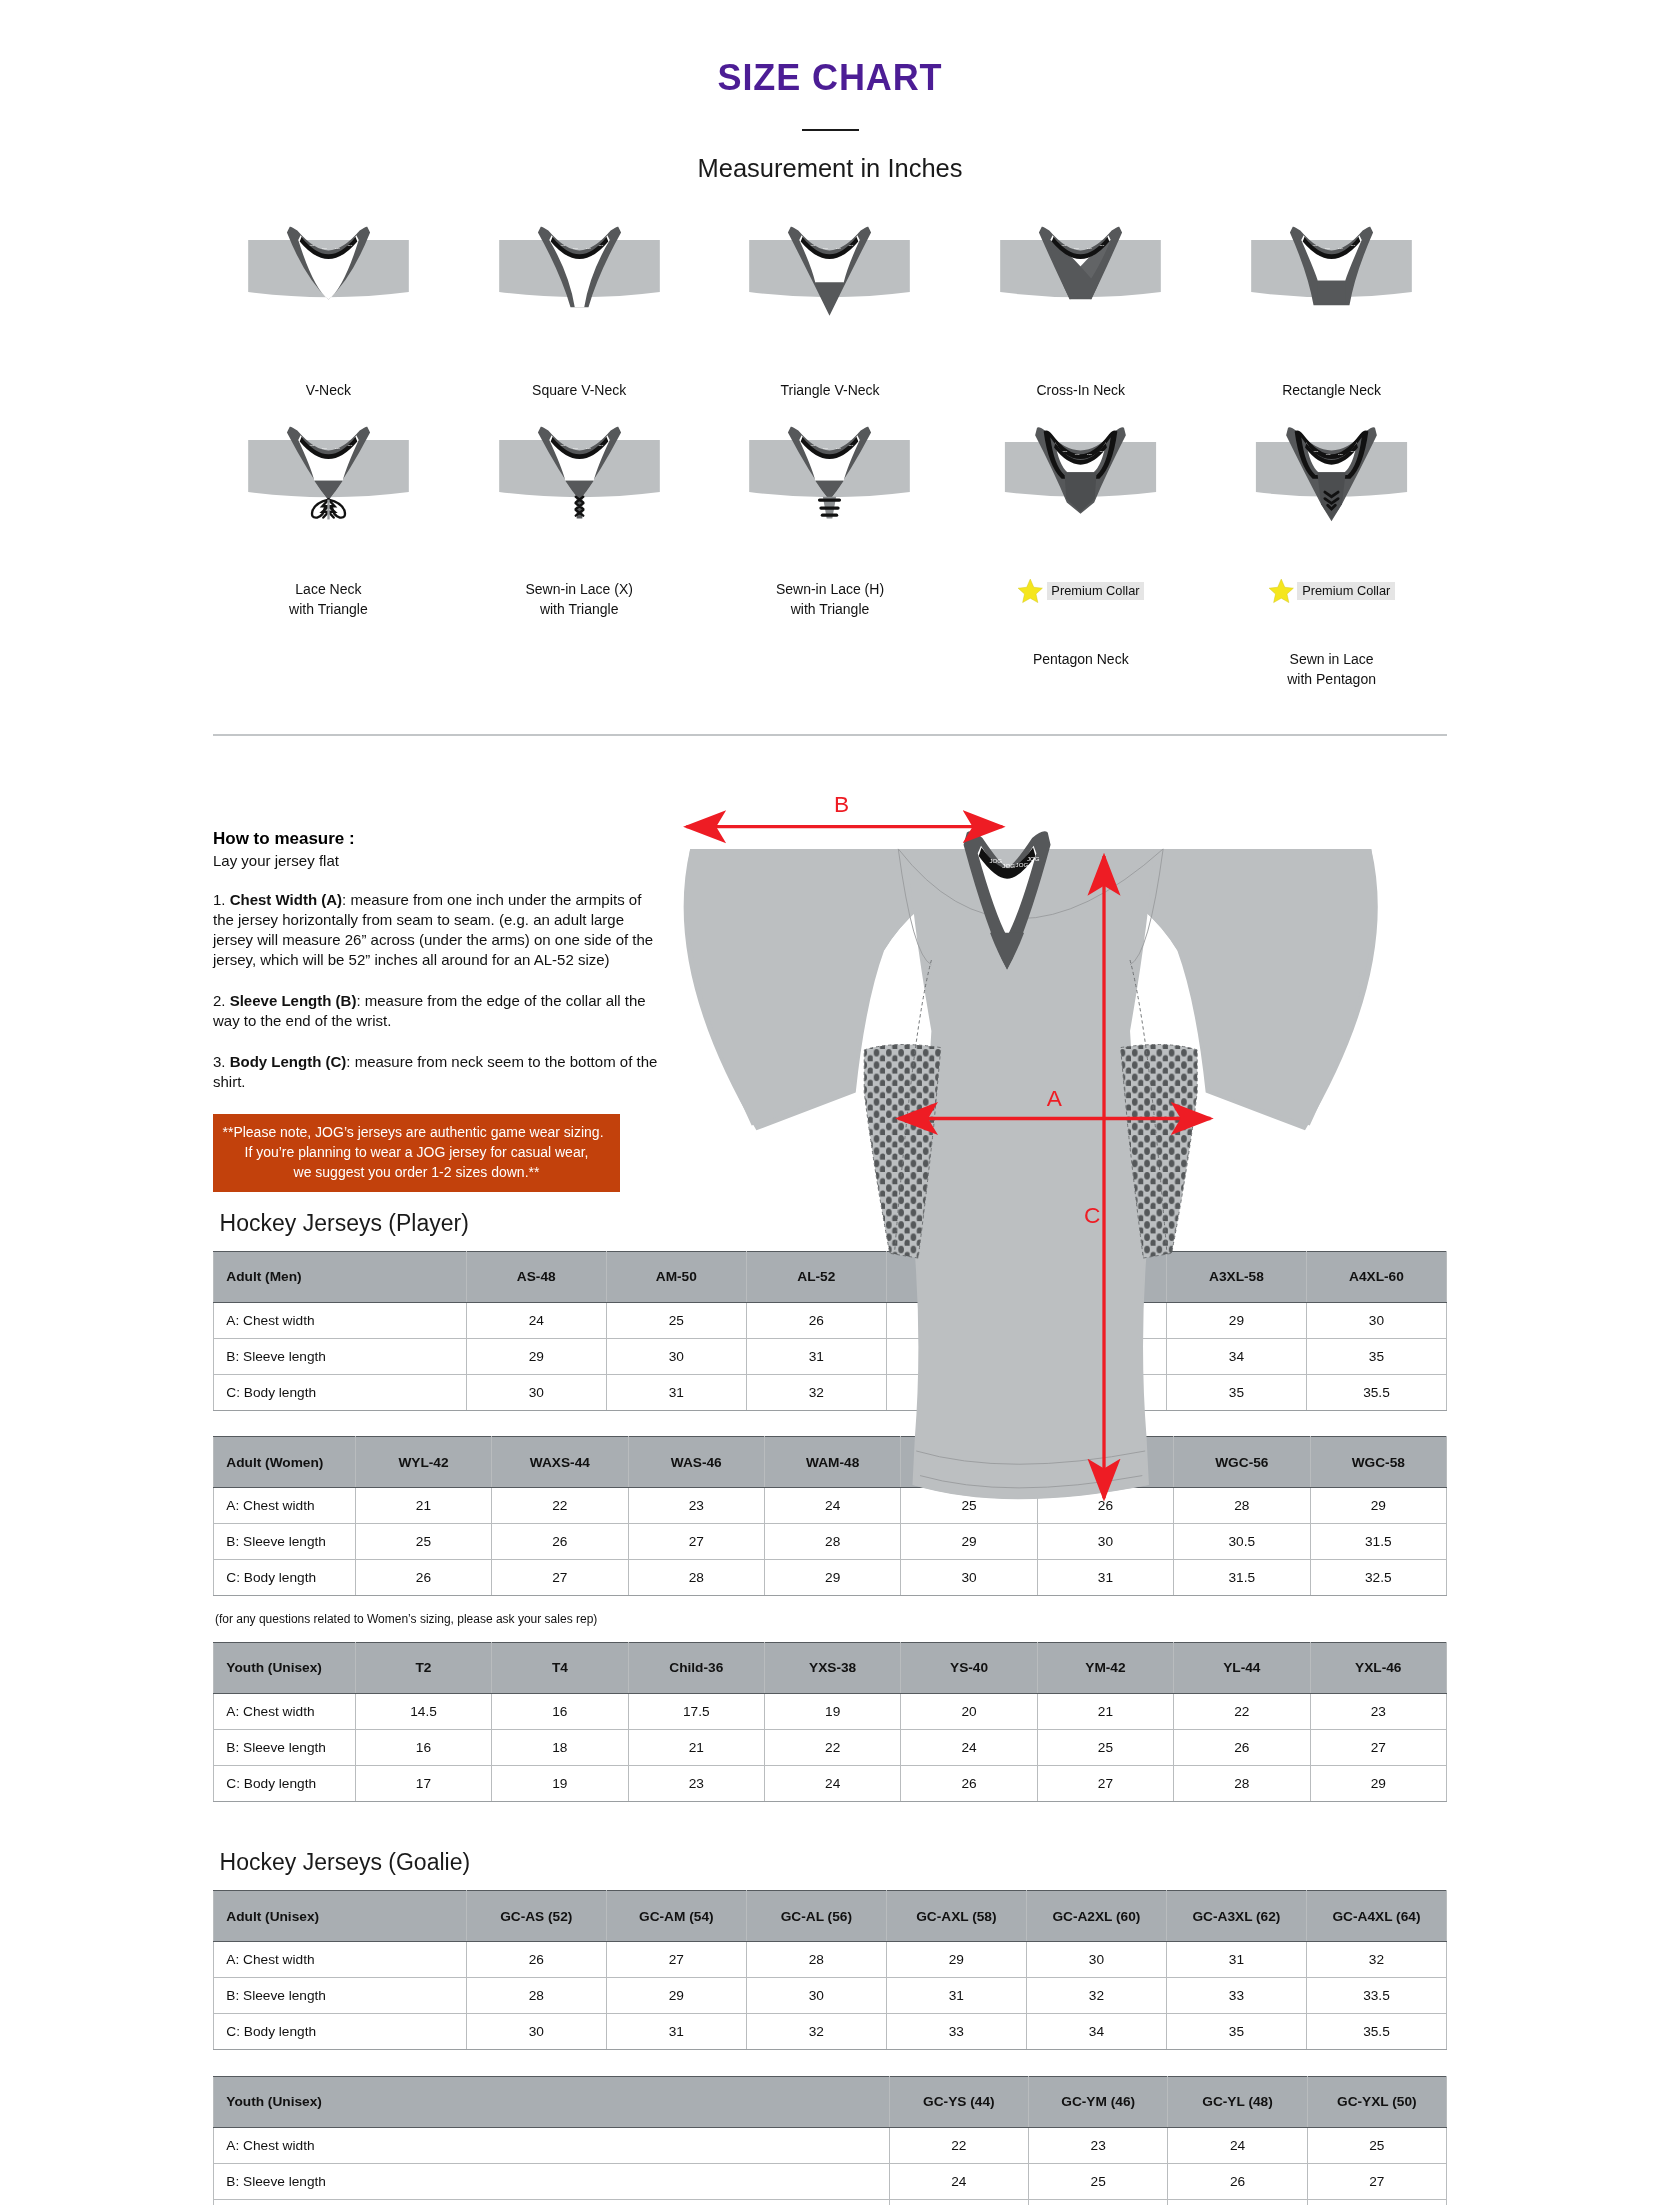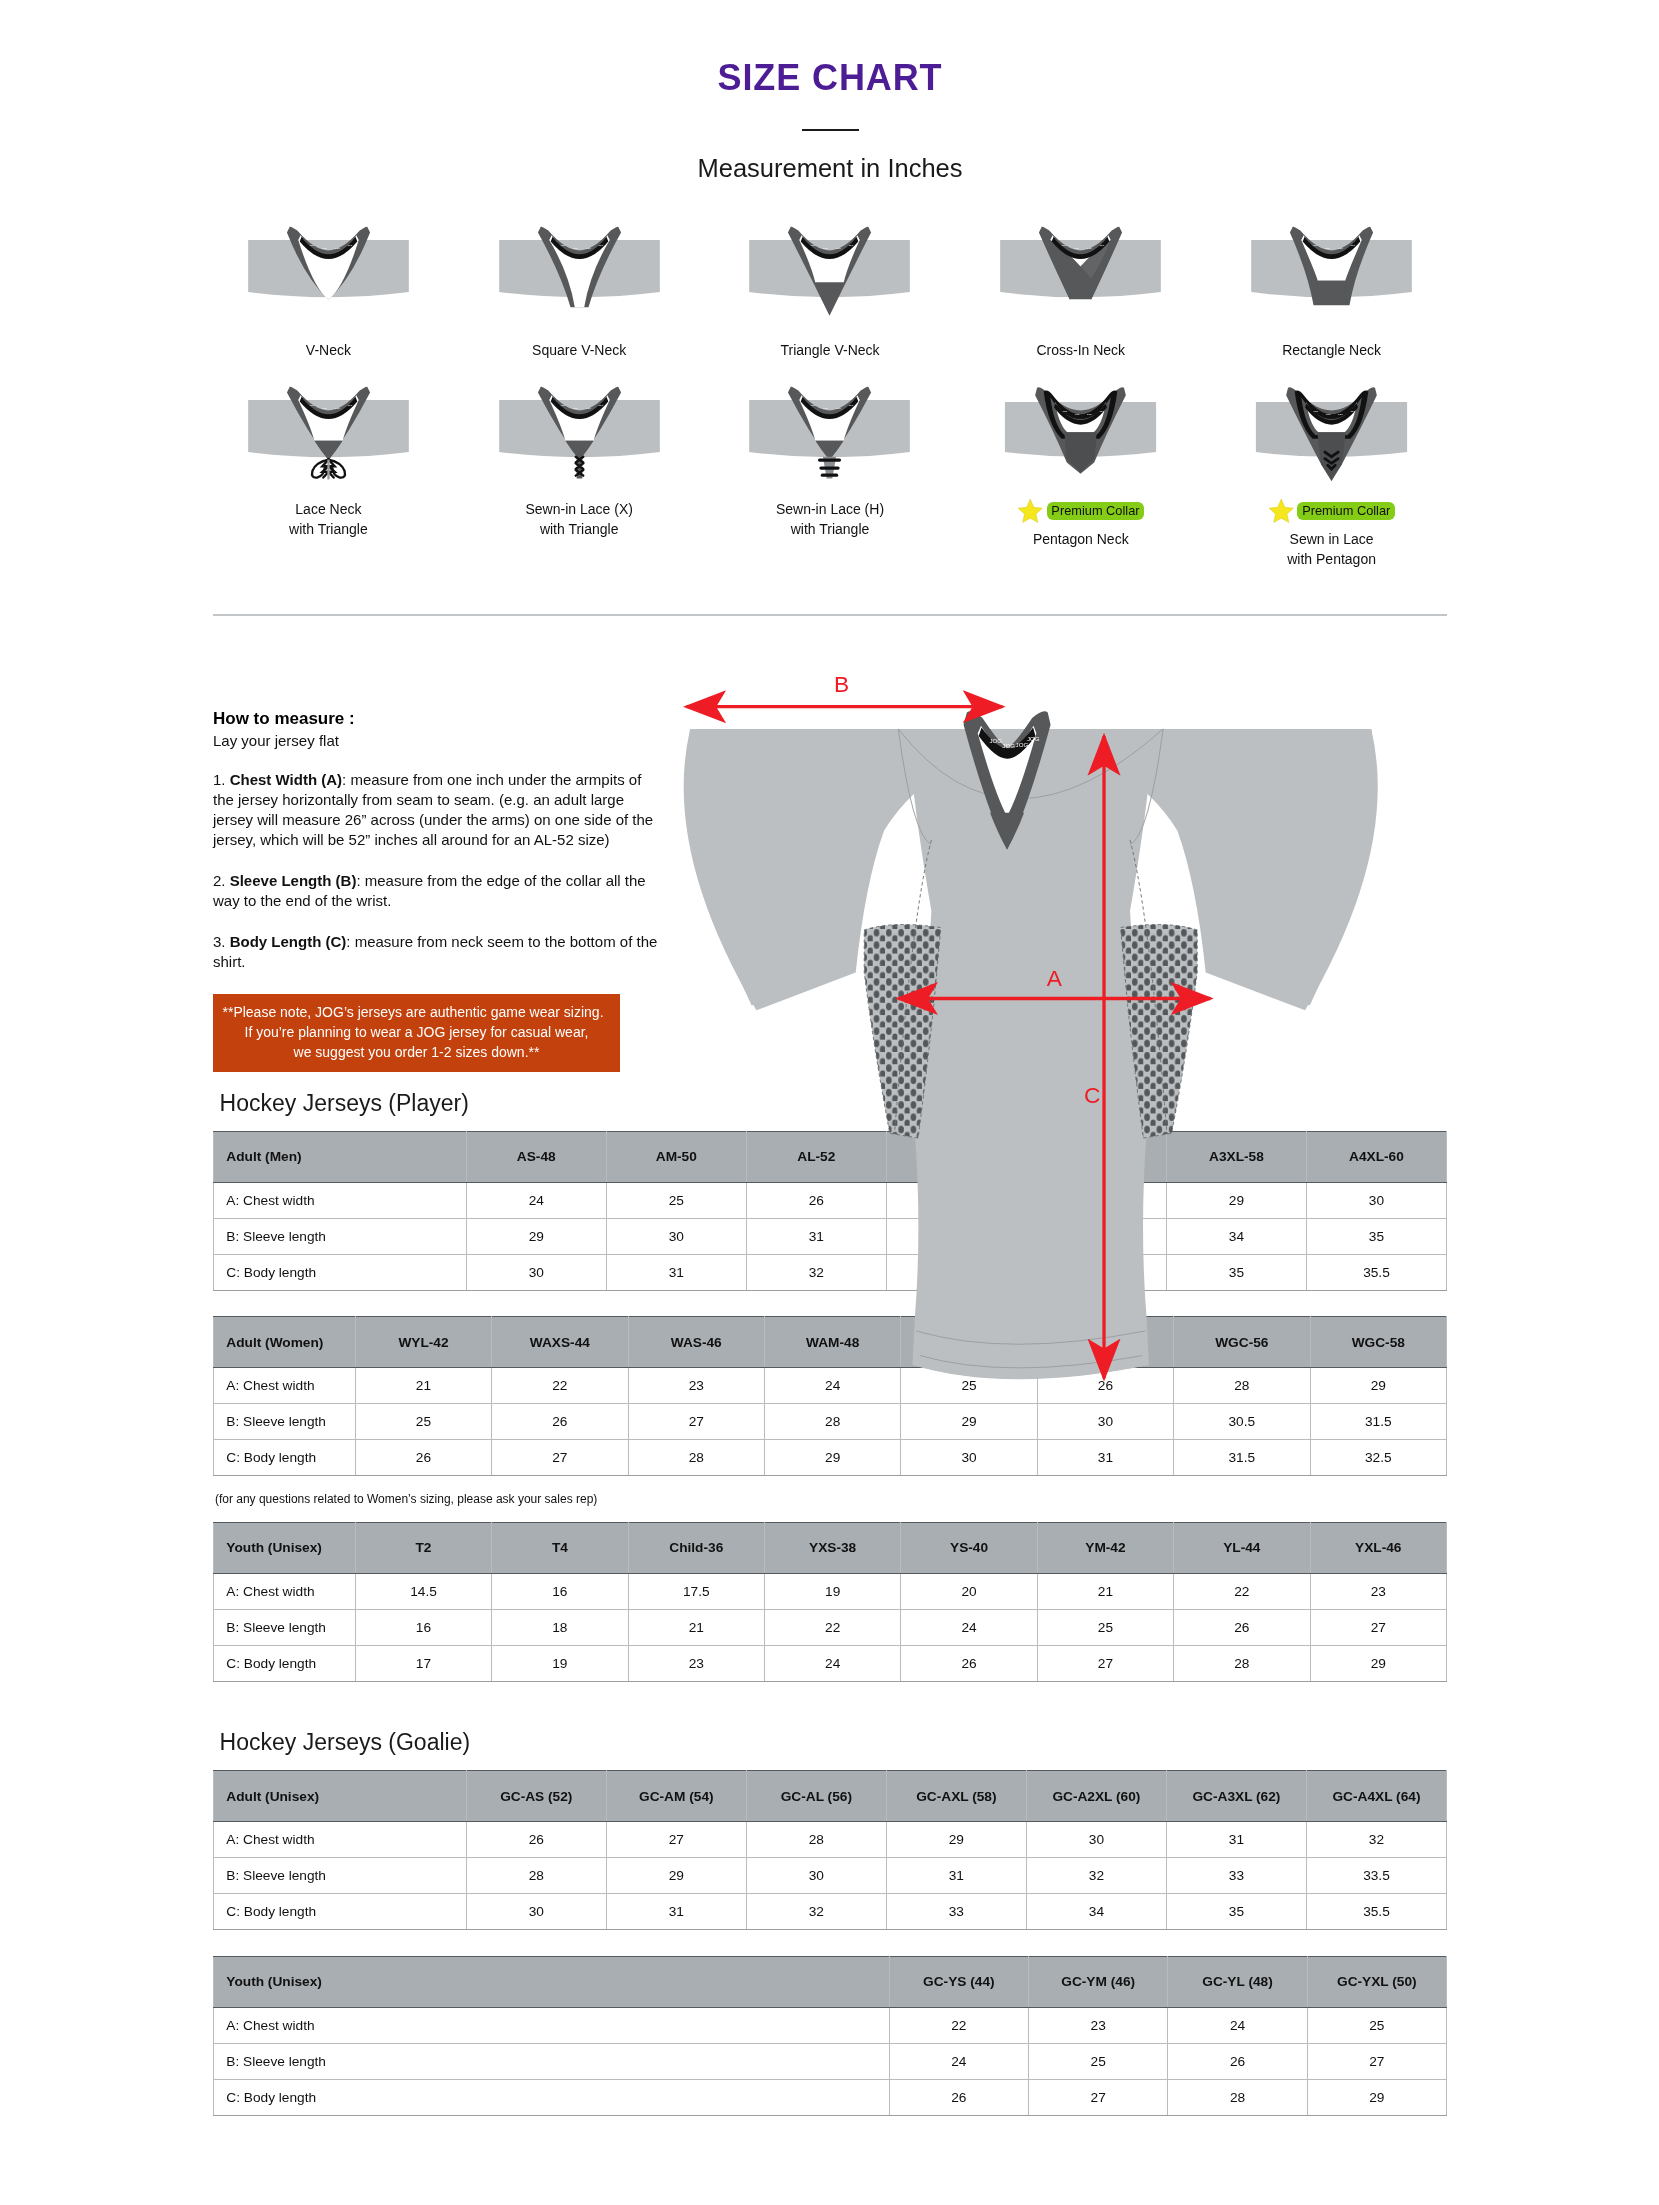--- a/index.html
+++ b/index.html
@@ -33,43 +33,43 @@
   }
 
   
   .neck-gallery { margin-top: 38px; padding: 0 203px; }
   .neck-row { display: flex; }
   .neck-cell {
     flex: 1 1 0;
     display: flex;
     flex-direction: column;
     align-items: center;
+    gap: 40px;
   }
   .neck-art { width: 189px; height: 109px; position: relative; }
   .neck-art svg { width: 100%; height: 100%; display: block; overflow: visible; }
   .neck-label {
     margin-top: 10.4px;
     font-size: 14px;
     line-height: 1.42;
     text-align: center;
     color: #111;
     white-space: pre-line;
   }
   .premium-wrap {
     display: flex; align-items: center; justify-content: center;
     gap: 2.8px; margin-top: 8.5px;
   }
   .star-icon { width: 26.5px; height: 26.5px; display: block; flex: 0 0 auto; }
   .premium-tag {
-    background: #84cc16;
+    background: #e5e5e5;
     font-size: 12.8px;
     padding: 2.4px 4.7px 2.8px 4.7px;
     color: #111;
     line-height: 1;
-    border-radius: 6px;
   }
   .neck-label.premium-sub { margin-top: 5.7px; }
 
   .section-rule {
     height: 1.9px; background: #c3c6c8;
     margin: 44px 213px 0 213px;
   }
 
   
   .measure-section {

